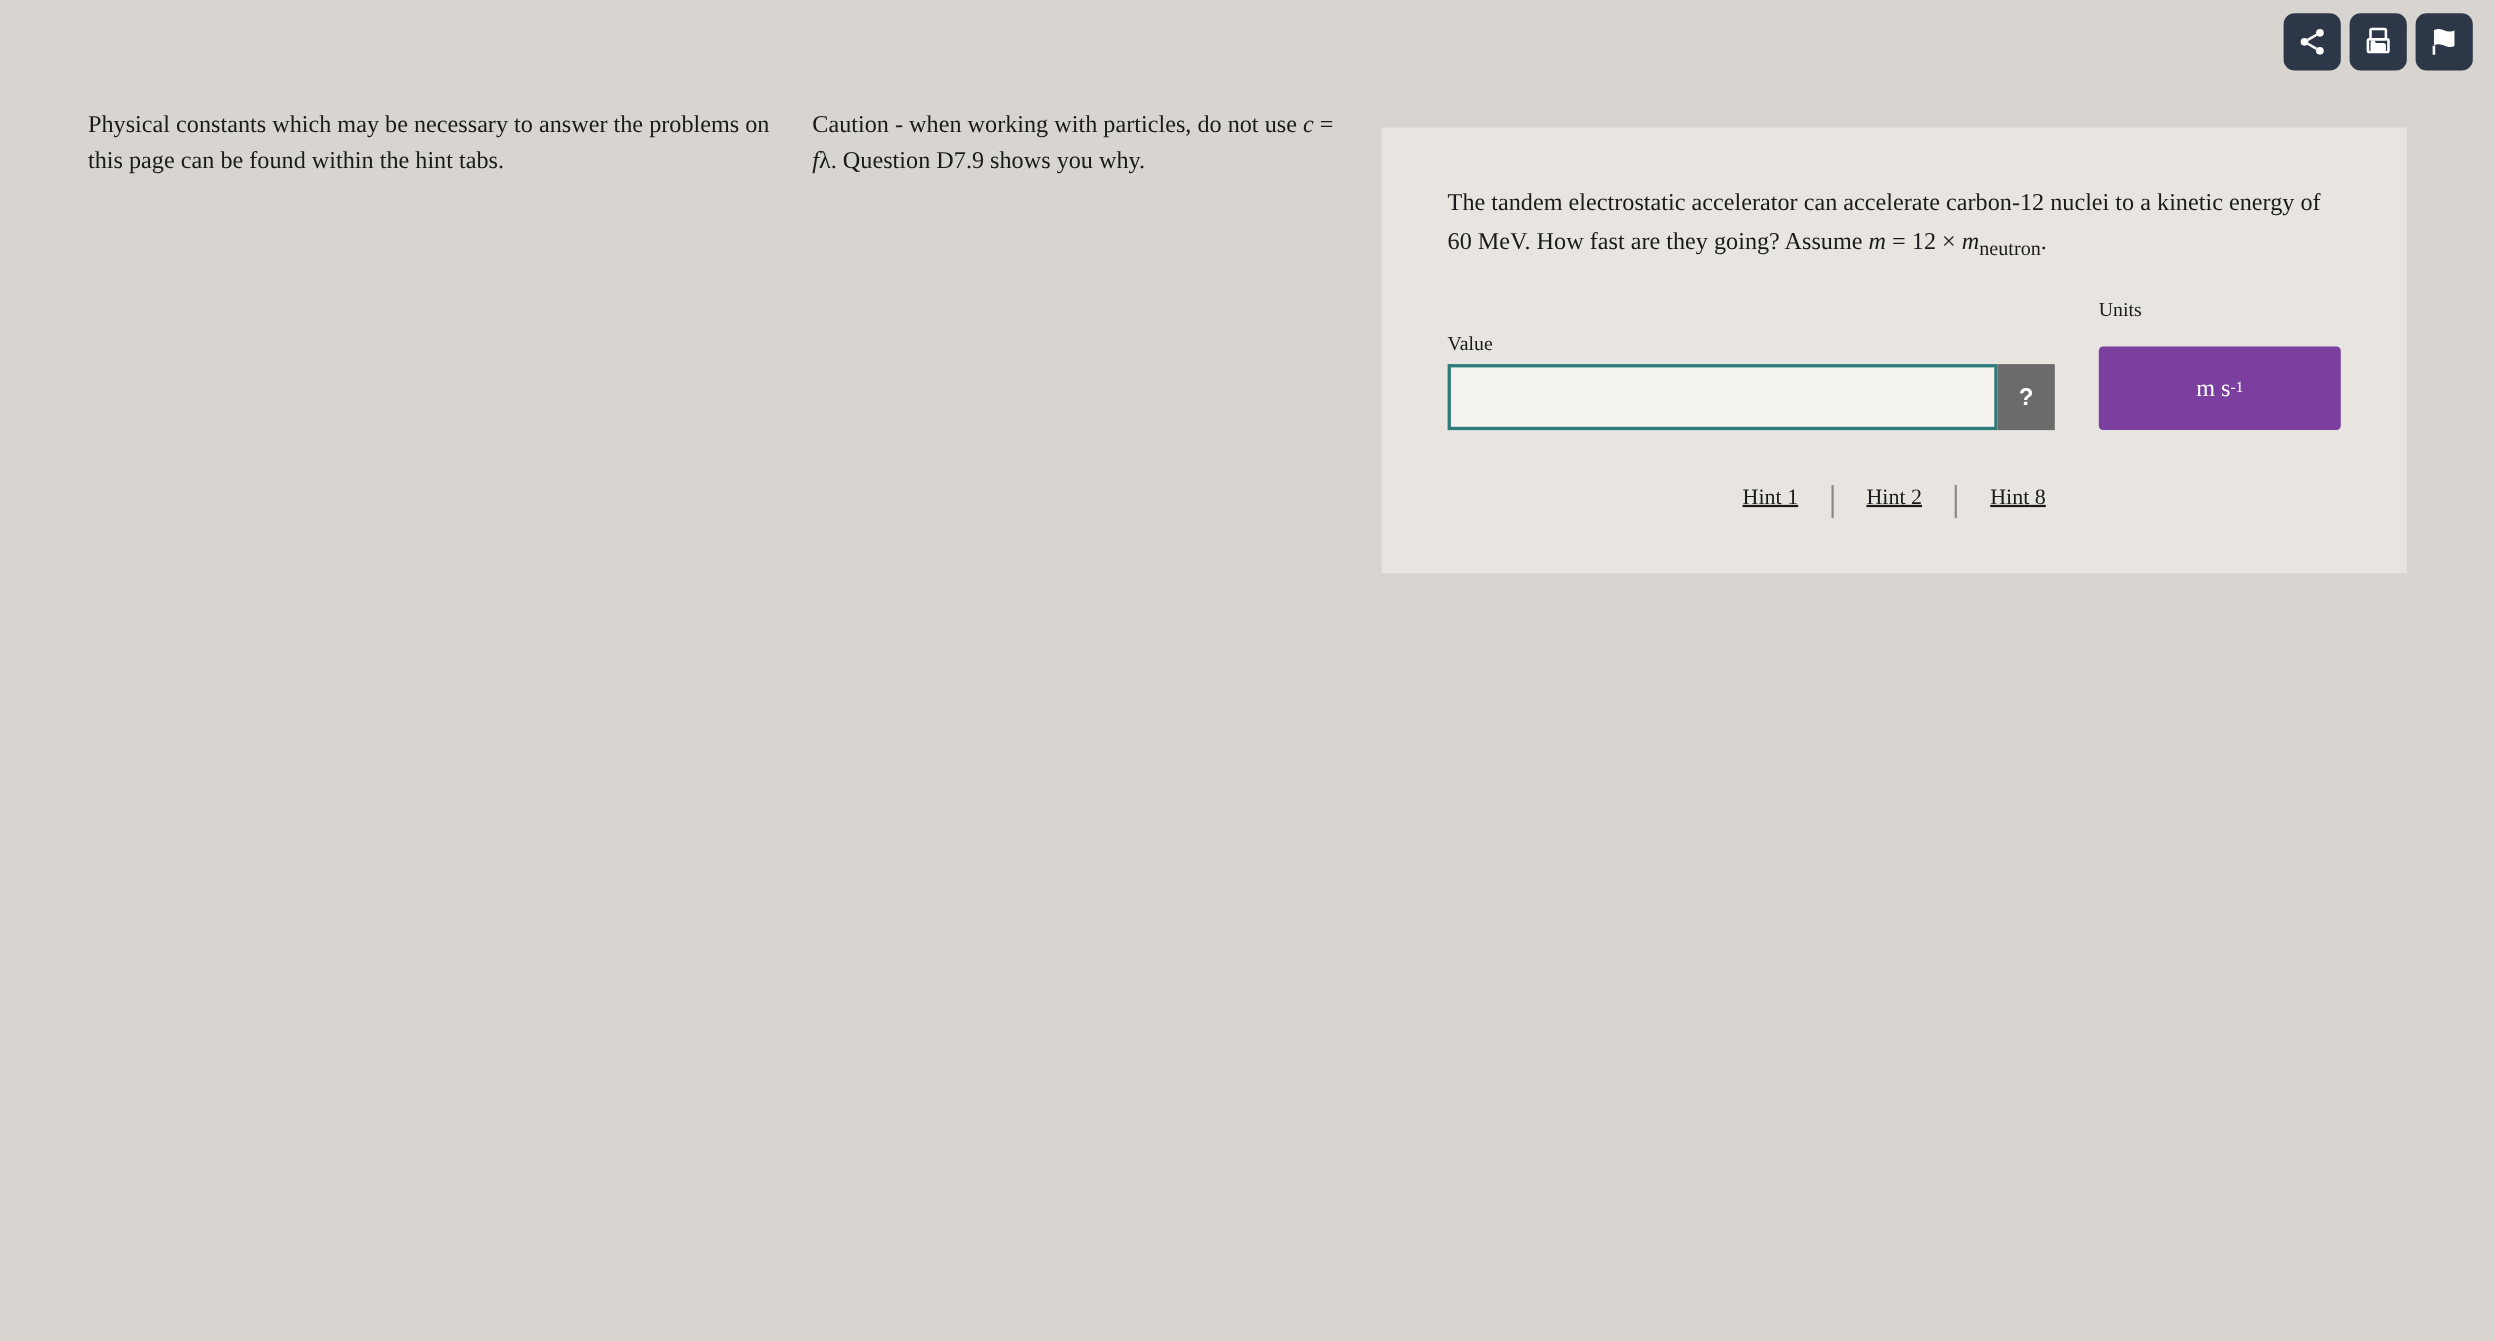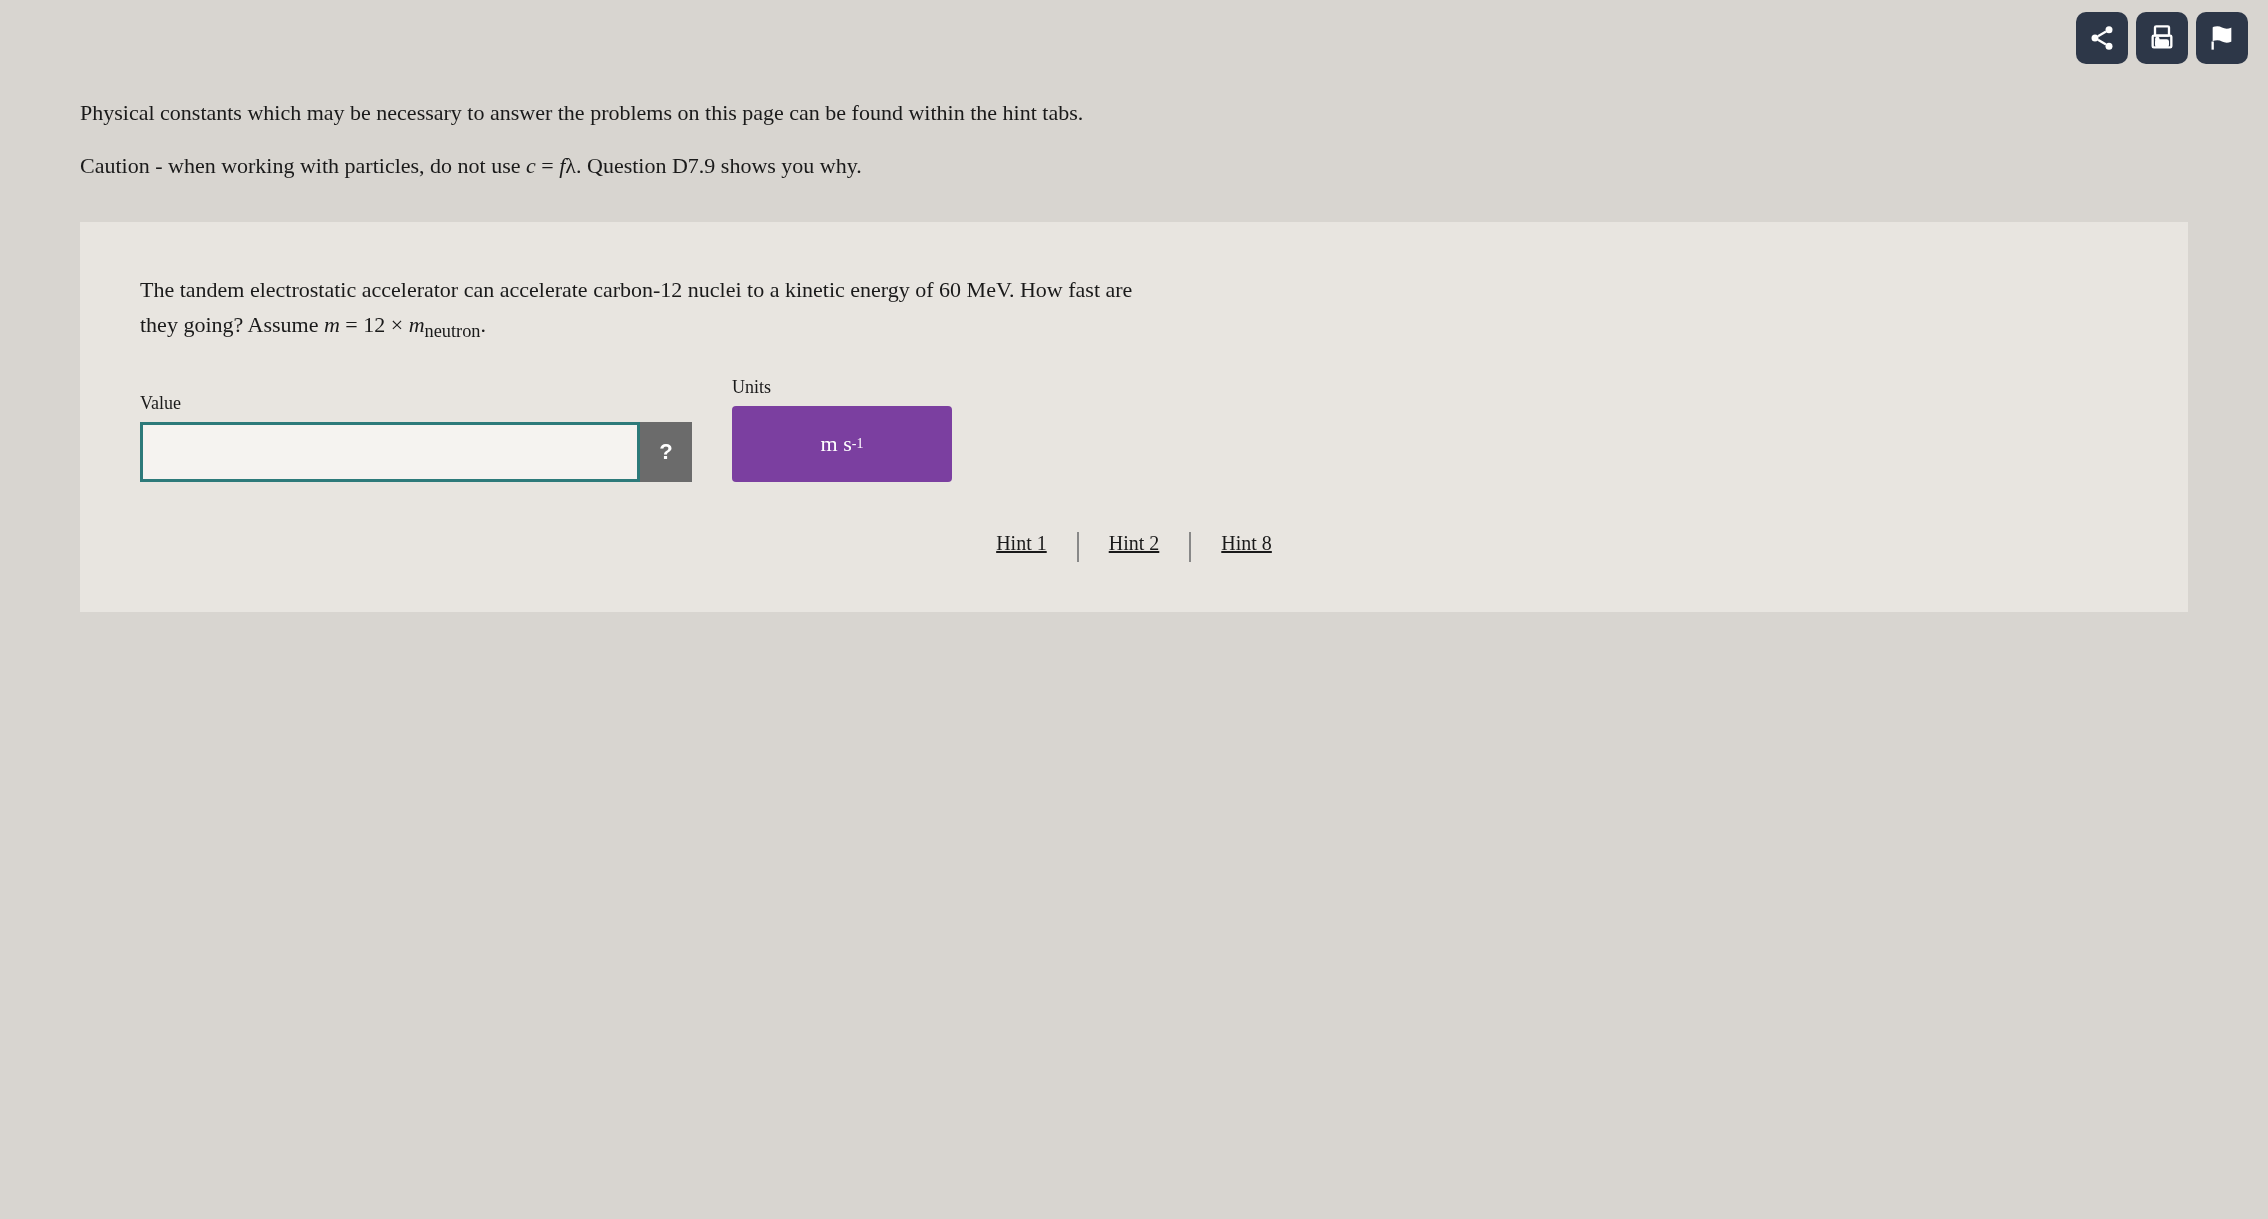--- a/index.html
+++ b/index.html
@@ -33,21 +33,21 @@
       align-items: center;
       justify-content: center;
       cursor: pointer;
       color: white;
       font-size: 22px;
     }
 
     .page-content {
       padding: 20px 80px 40px 80px;
       display: flex;
-      flex-direction: column;
+      flex-direction: row;
       gap: 20px;
     }
 
     .intro-text {
       font-size: 22px;
       color: #1a1a1a;
       line-height: 1.5;
       max-width: 1100px;
     }
 
@@ -130,21 +130,21 @@
       display: flex;
       align-items: center;
       justify-content: center;
       cursor: pointer;
       border: none;
     }
 
     .units-section {
       display: flex;
       flex-direction: column;
-      gap: 8px;
+      gap: 23px;
       justify-content: space-between;
     }
 
     .units-box {
       height: 76px;
       min-width: 220px;
       background-color: #7b3fa0;
       color: white;
       font-size: 22px;
       display: flex;

